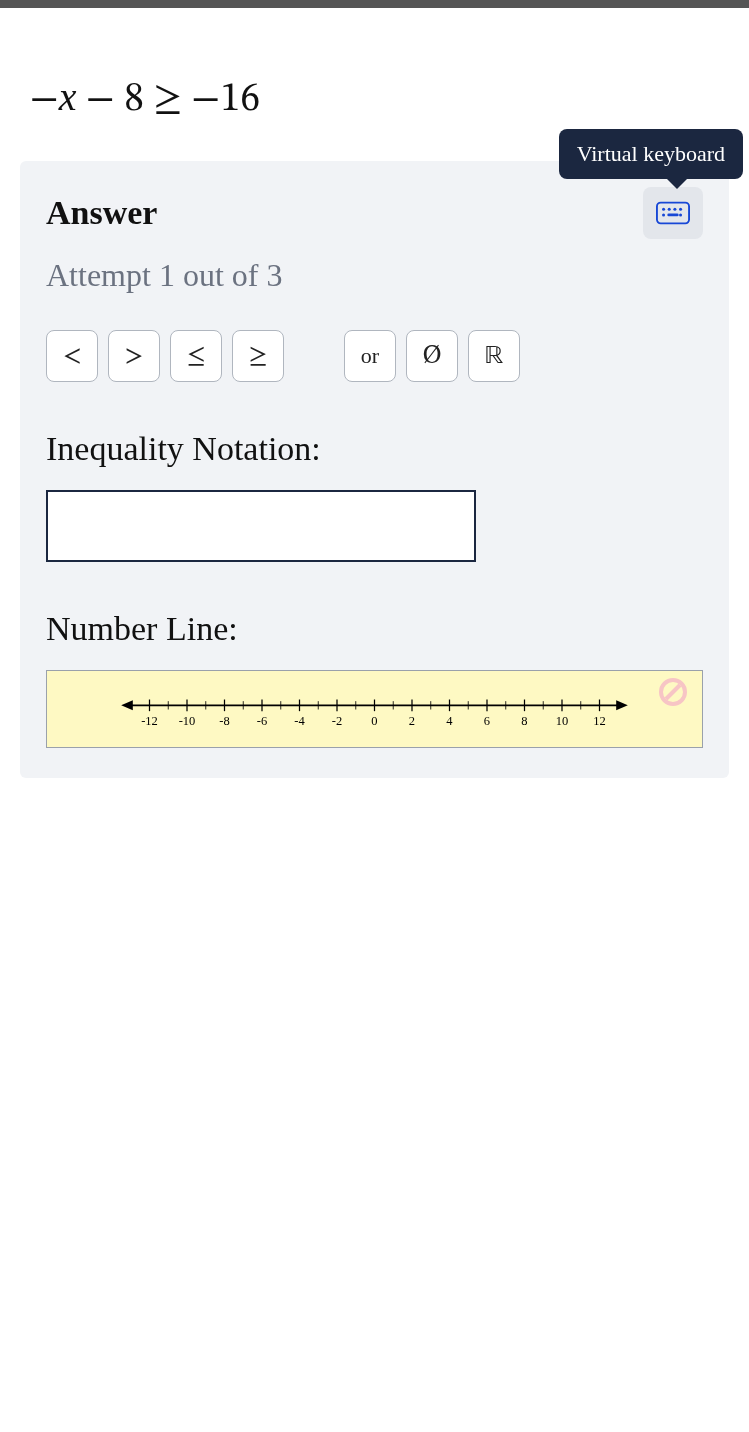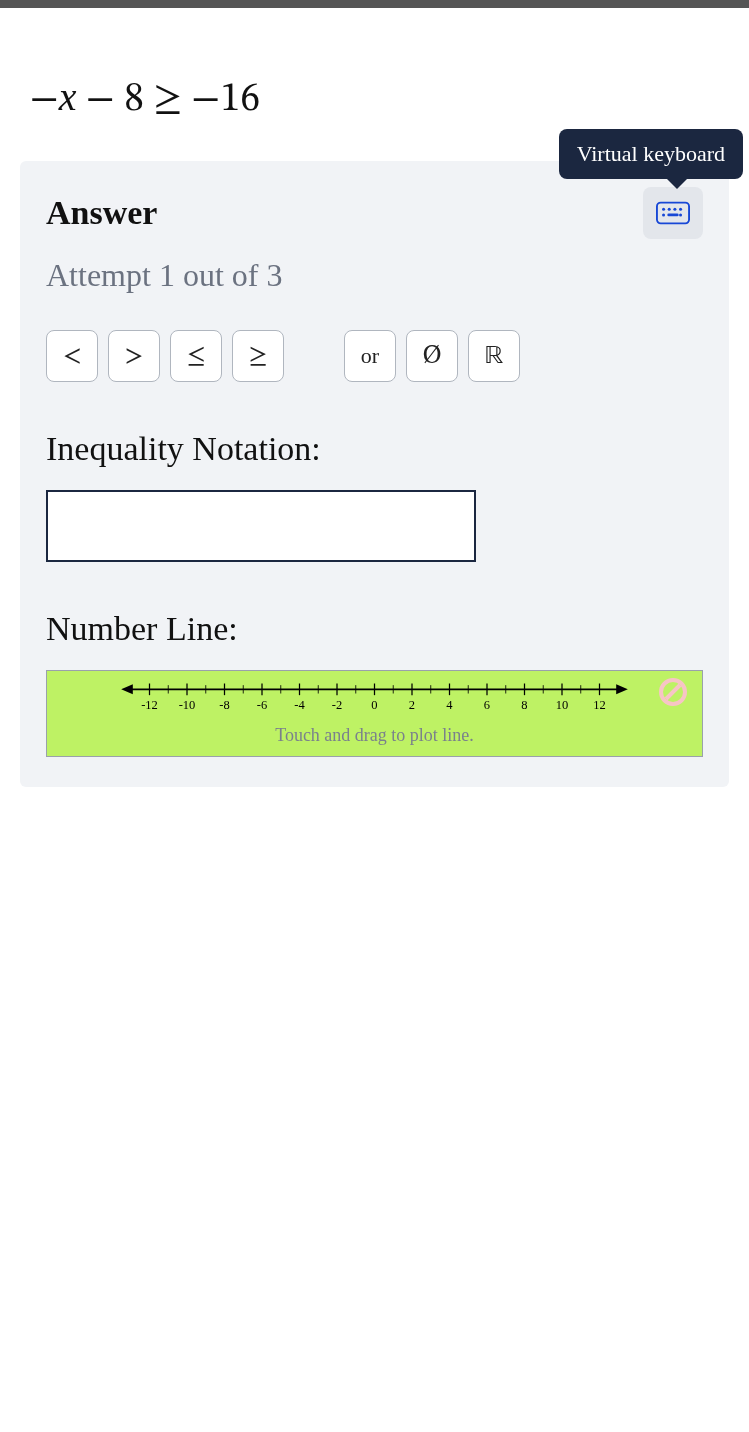--- a/index.html
+++ b/index.html
@@ -19,21 +19,21 @@
   .kb-button svg { width: 34px; height: 24px; }
   .tooltip { position: absolute; bottom: 60px; right: -40px; background: #1b2740; color: #fff; font-family: Georgia, serif; font-size: 22px; padding: 12px 18px; border-radius: 8px; white-space: nowrap; }
   .tooltip:after { content: ""; position: absolute; bottom: -10px; right: 56px; width: 0; height: 0; border-left: 10px solid transparent; border-right: 10px solid transparent; border-top: 10px solid #1b2740; }
   .attempt { font-family: Georgia, serif; color: #6b7280; font-size: 32px; margin-top: 18px; }
   .sym-row { display: flex; gap: 10px; margin-top: 36px; align-items: center; }
   .sym-btn { min-width: 52px; height: 52px; border: 1.5px solid #b0b6bf; background: #fff; border-radius: 8px; display: flex; align-items: center; justify-content: center; font-family: 'Cambria Math','STIX Two Math', serif; font-size: 26px; color: #222; cursor: pointer; padding: 0 10px; }
   .sym-btn.or-btn { font-family: Georgia, serif; font-size: 22px; padding: 0 14px; }
   .sym-spacer { width: 40px; }
   .section-label { font-family: Georgia, serif; font-size: 34px; margin-top: 48px; color: #111; }
   .ineq-input { margin-top: 22px; width: 430px; height: 72px; border: 2px solid #1b2740; background: #fff; padding: 8px 12px; font-size: 26px; font-family: Georgia, serif; outline: none; }
-  .nl-box { margin-top: 22px; border: 1.5px solid #9aa1ab; background: #bef264; padding: 0 10px 10px 10px; position: relative; }
+  .nl-box { margin-top: 22px; border: 1.5px solid #9aa1ab; background: #fef9c3; padding: 16px 10px 10px 10px; position: relative; }
   .nl-svg { width: 100%; height: 50px; display: block; }
   .nl-hint { text-align: center; font-family: Georgia, serif; color: #7a818c; font-size: 18px; margin-top: 4px; }
   .clear-icon { position: absolute; top: 6px; right: 14px; width: 30px; height: 30px; }
   .submit-btn { margin-top: 26px; background: #1747d6; color: #fff; font-family: Georgia, serif; font-size: 26px; border: none; padding: 18px 28px; border-radius: 4px; cursor: pointer; }
 </style>
 </head>
 <body>
 
 <div class="topbar"></div>
 
@@ -127,18 +127,17 @@
             <line x1="490" x2="490" y1="15" y2="29" stroke="#000" stroke-width="1.5"></line>
             <text x="490" y="46" text-anchor="middle" font-size="15" font-family="Georgia, serif" fill="#000">8</text>
             <line x1="512.5" x2="512.5" y1="17" y2="27" stroke="#000" stroke-width="1"></line>
             <line x1="535" x2="535" y1="15" y2="29" stroke="#000" stroke-width="1.5"></line>
             <text x="535" y="46" text-anchor="middle" font-size="15" font-family="Georgia, serif" fill="#000">10</text>
             <line x1="557.5" x2="557.5" y1="17" y2="27" stroke="#000" stroke-width="1"></line>
             <line x1="580" x2="580" y1="15" y2="29" stroke="#000" stroke-width="1.5"></line>
             <text x="580" y="46" text-anchor="middle" font-size="15" font-family="Georgia, serif" fill="#000">12</text>
           </g>
       </svg>
-      <div class="nl-hint">Touch and drag to plot line.</div>
     </div>
 
   </div>
 
 </div>
 
 </body></html>

